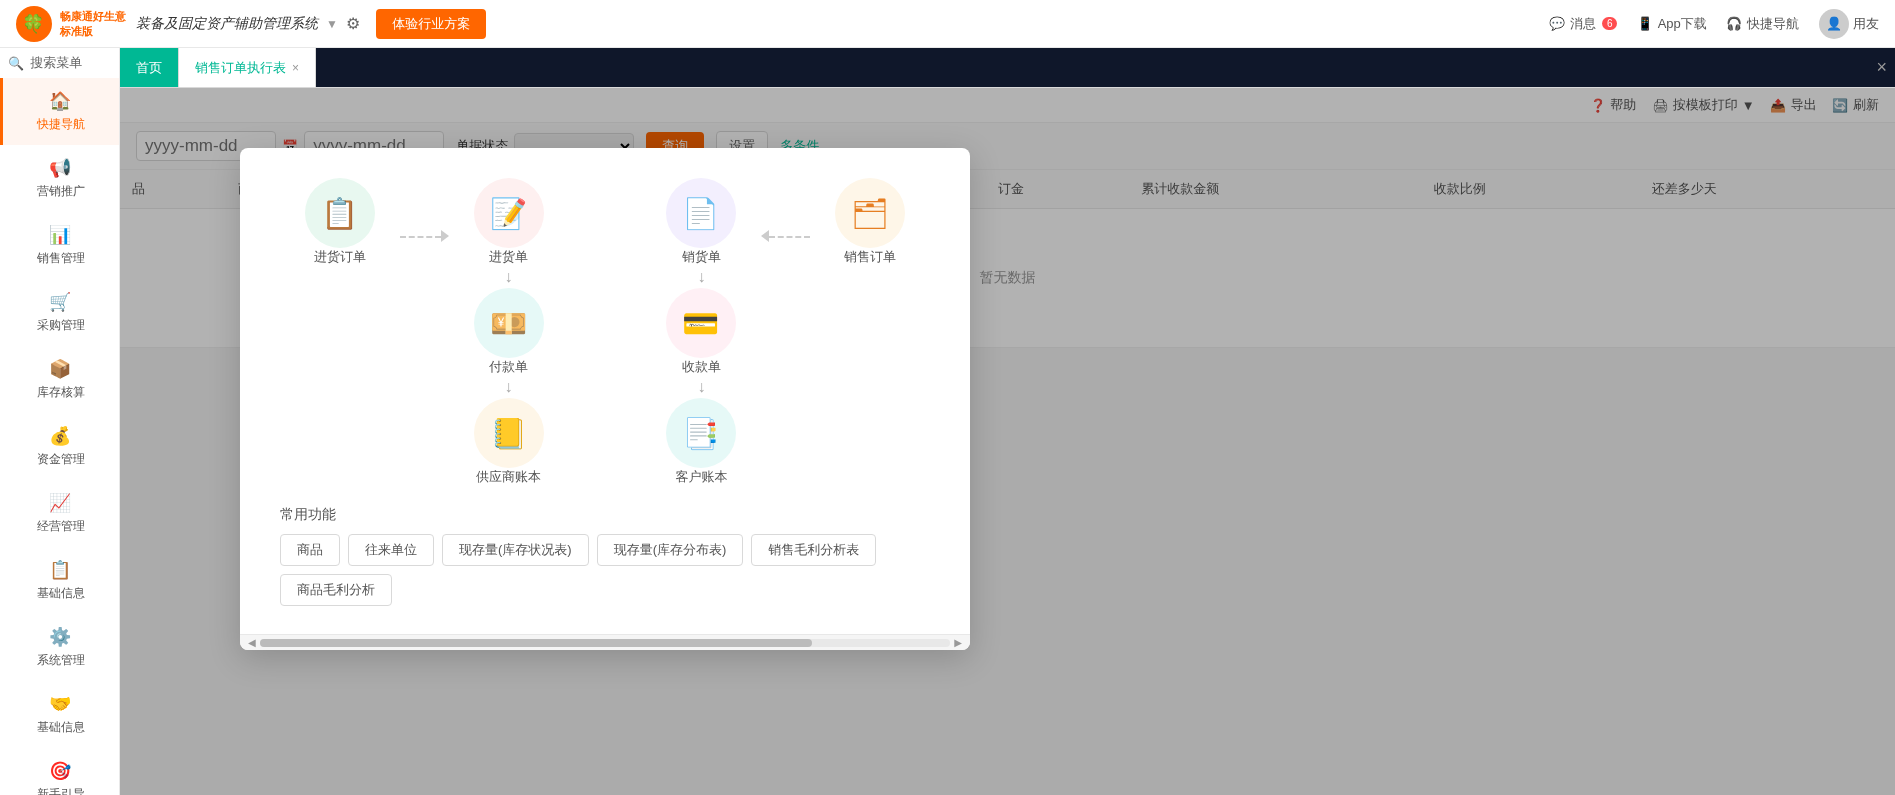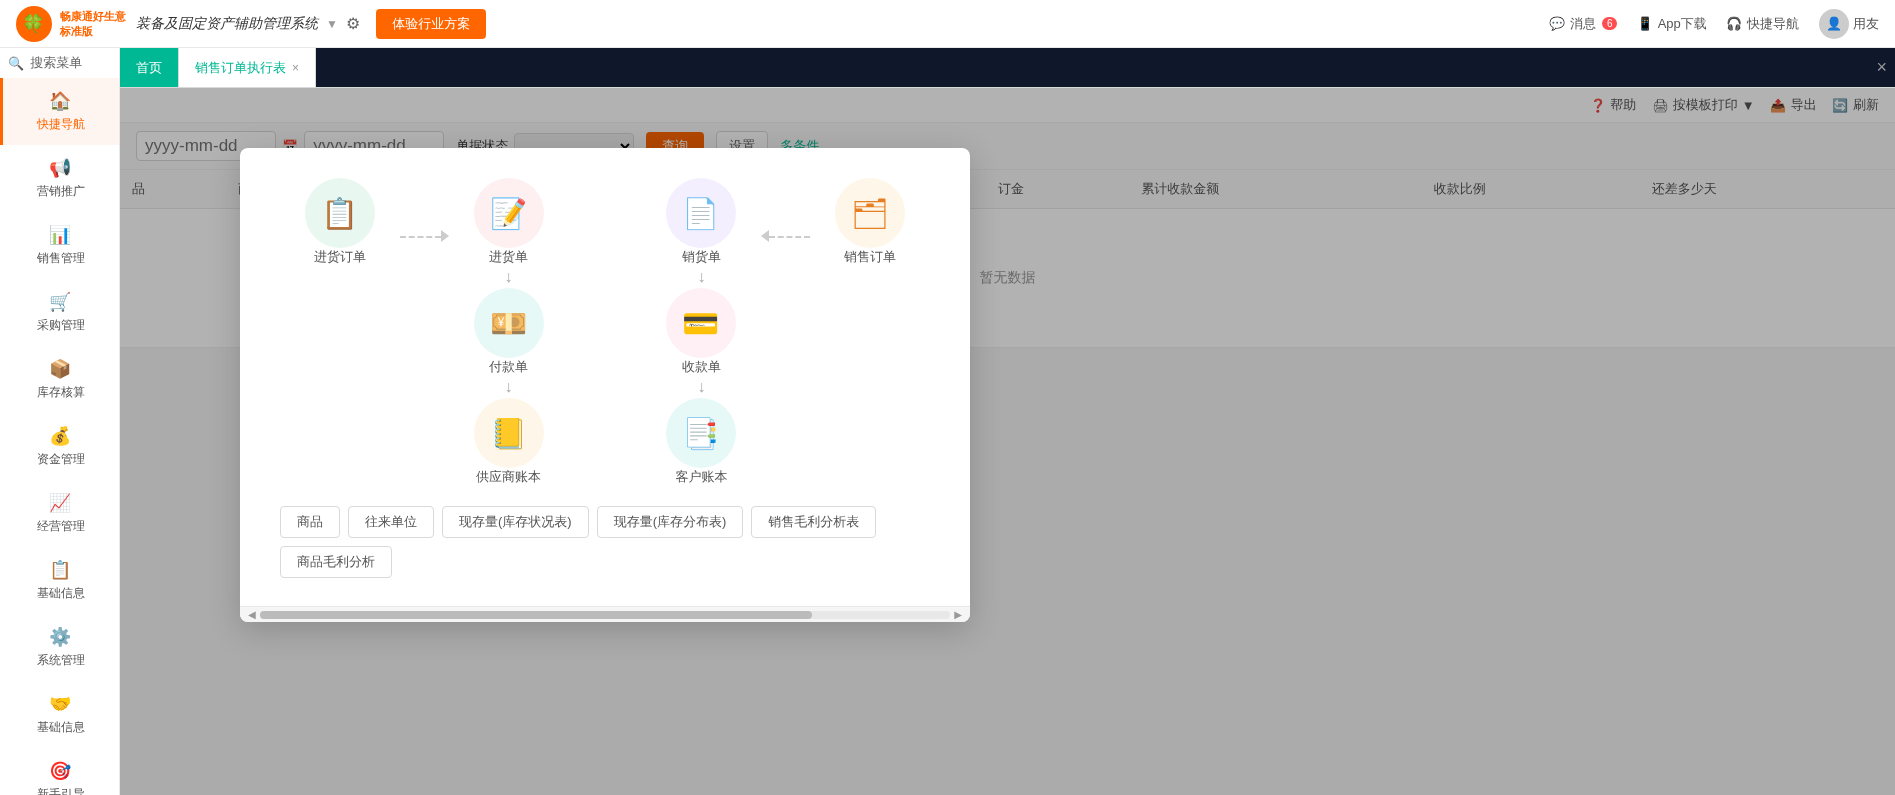--- a/index.html
+++ b/index.html
@@ -364,20 +364,21 @@
                 <div class="flow-circle circle-teal" style="font-size:30px; display:flex; align-items:center; justify-content:center;">
                   <span style="color:#00b894;">📑</span>
                 </div>
                 <span class="flow-label">客户账本</span>
               </div>
               <div style="flex:1;"></div>
               <div style="width:120px;"></div>
             </div>
 
             <div class="common-functions">
+              <div class="common-title">常用功能</div>
               <div class="func-buttons">
                 <button class="func-btn">商品</button>
                 <button class="func-btn">往来单位</button>
                 <button class="func-btn">现存量(库存状况表)</button>
                 <button class="func-btn">现存量(库存分布表)</button>
                 <button class="func-btn">销售毛利分析表</button>
                 <button class="func-btn">商品毛利分析</button>
               </div>
             </div>
           </div>

